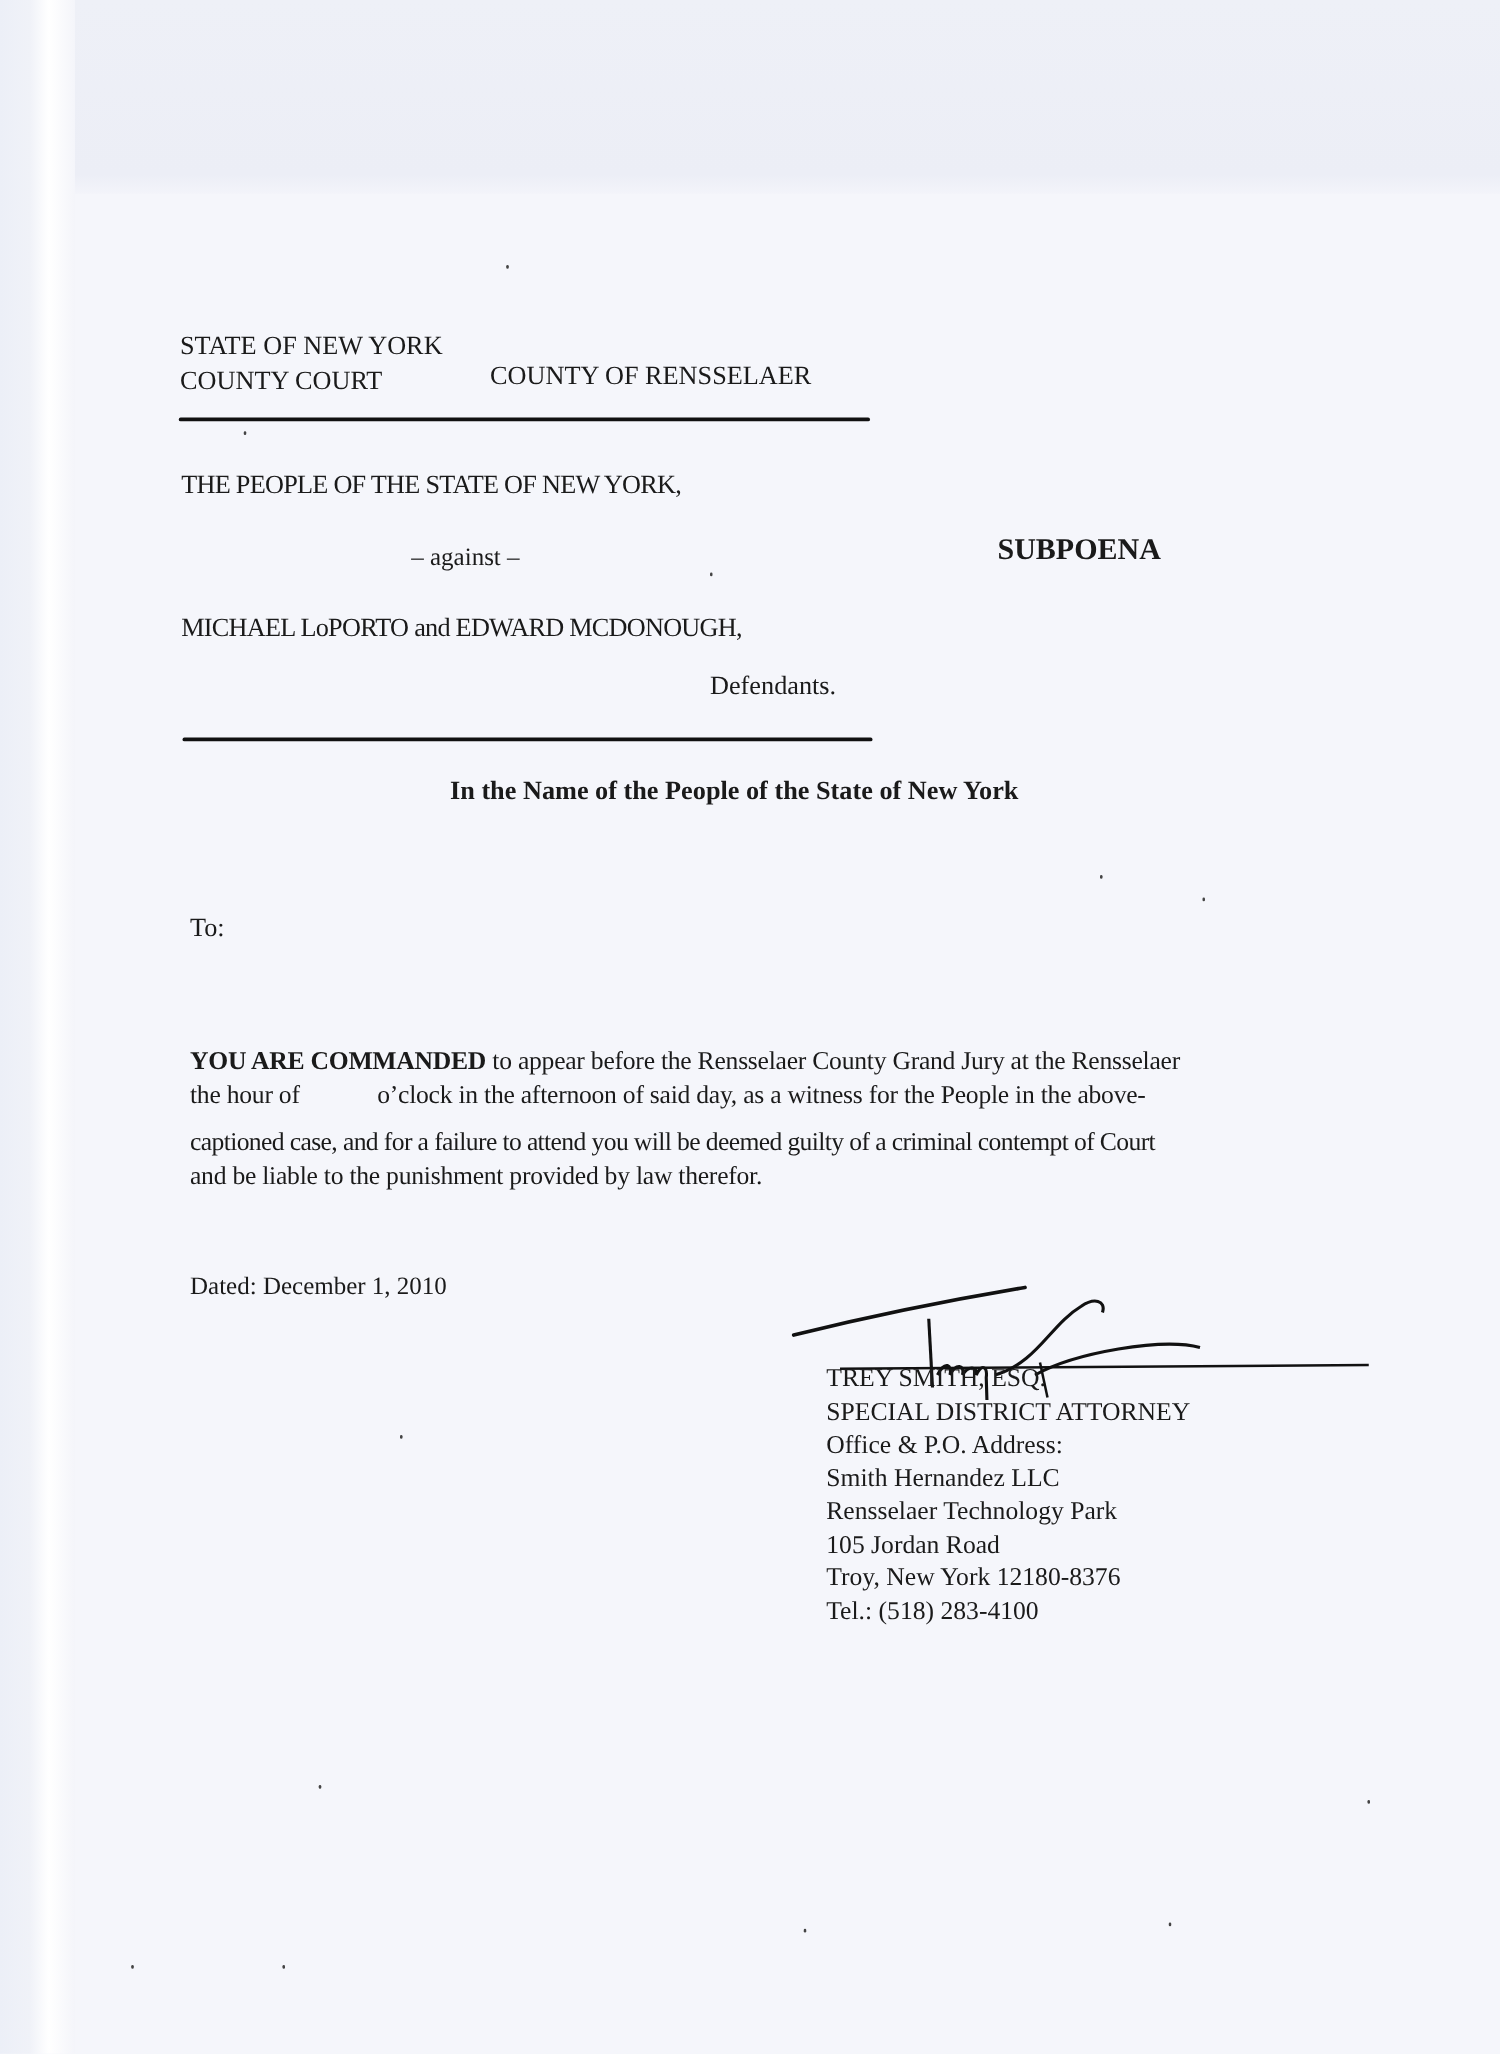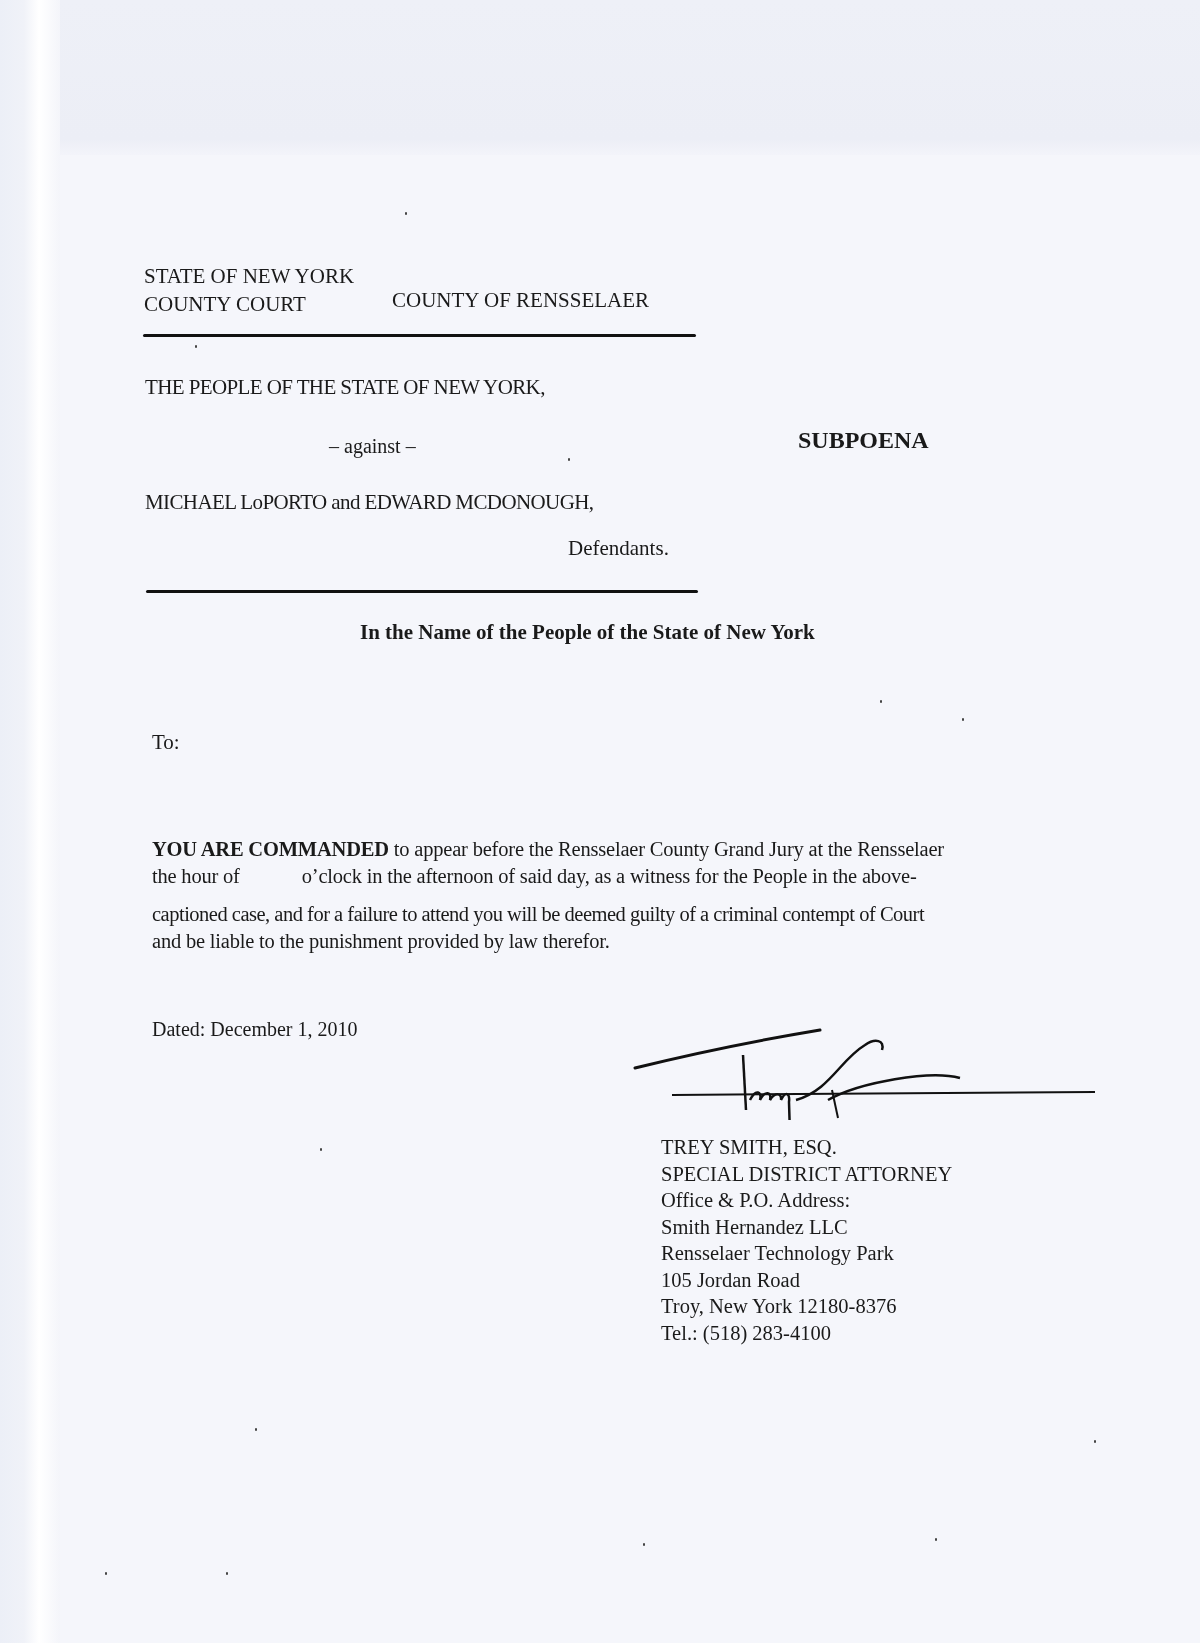--- a/index.html
+++ b/index.html
@@ -22,21 +22,21 @@
   .rule { position: absolute; height: 3px; background: #111; border-radius: 2px; }
   .bold { font-weight: bold; }
   .ital { font-weight: bold; }
   .para {
     position: absolute; left: 152px; top: 836px; width: 945px;
     font-size: 20.5px; line-height: 26.5px; text-align: justify;
     letter-spacing: -0.2px;
   }
   .para .line { display: block; white-space: nowrap; }
   sup { font-size: 12px; vertical-align: 7px; line-height: 0; }
-  .sig-block { position: absolute; left: 661px; top: 1090px; font-size: 20.5px; line-height: 26.5px; margin-top: 44px; }
+  .sig-block { position: absolute; left: 661px; top: 1090px; font-size: 20.5px; line-height: 26.5px; }
   .sig-block div { white-space: nowrap; }
   .speck { position: absolute; width: 2px; height: 3px; background: #444; border-radius: 1px; }
 </style>
 </head>
 <body>
 
 <div class="top-band"></div>
 <div class="left-strip"></div>
 
 <div class="page">

